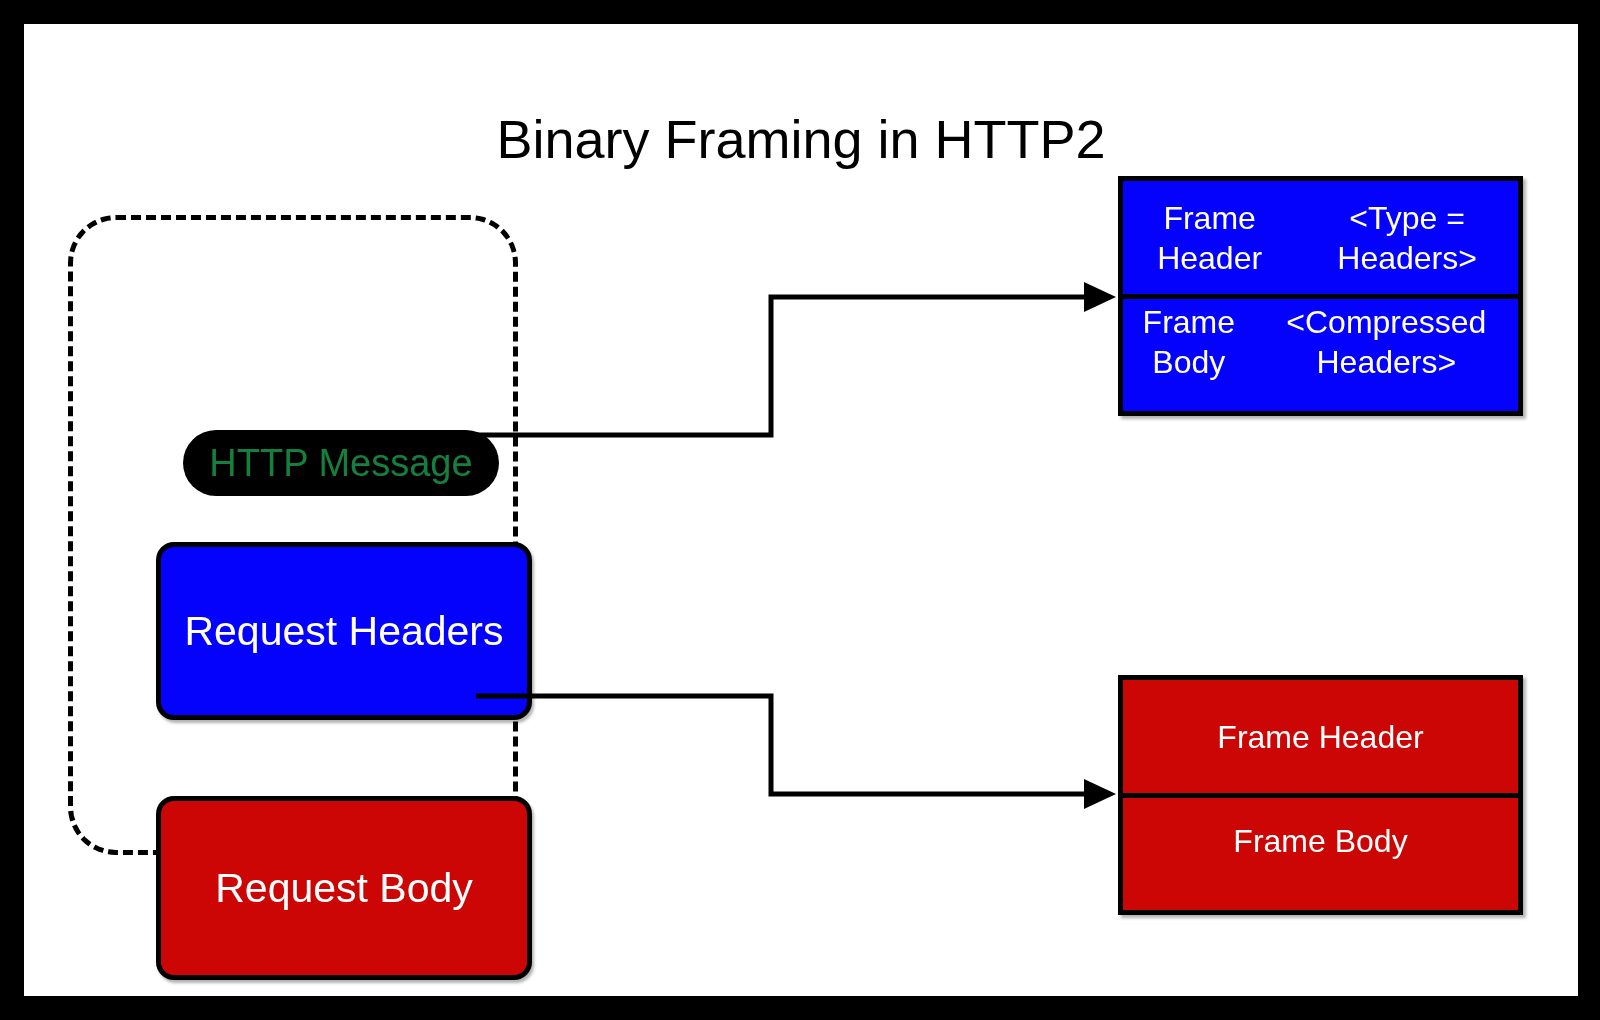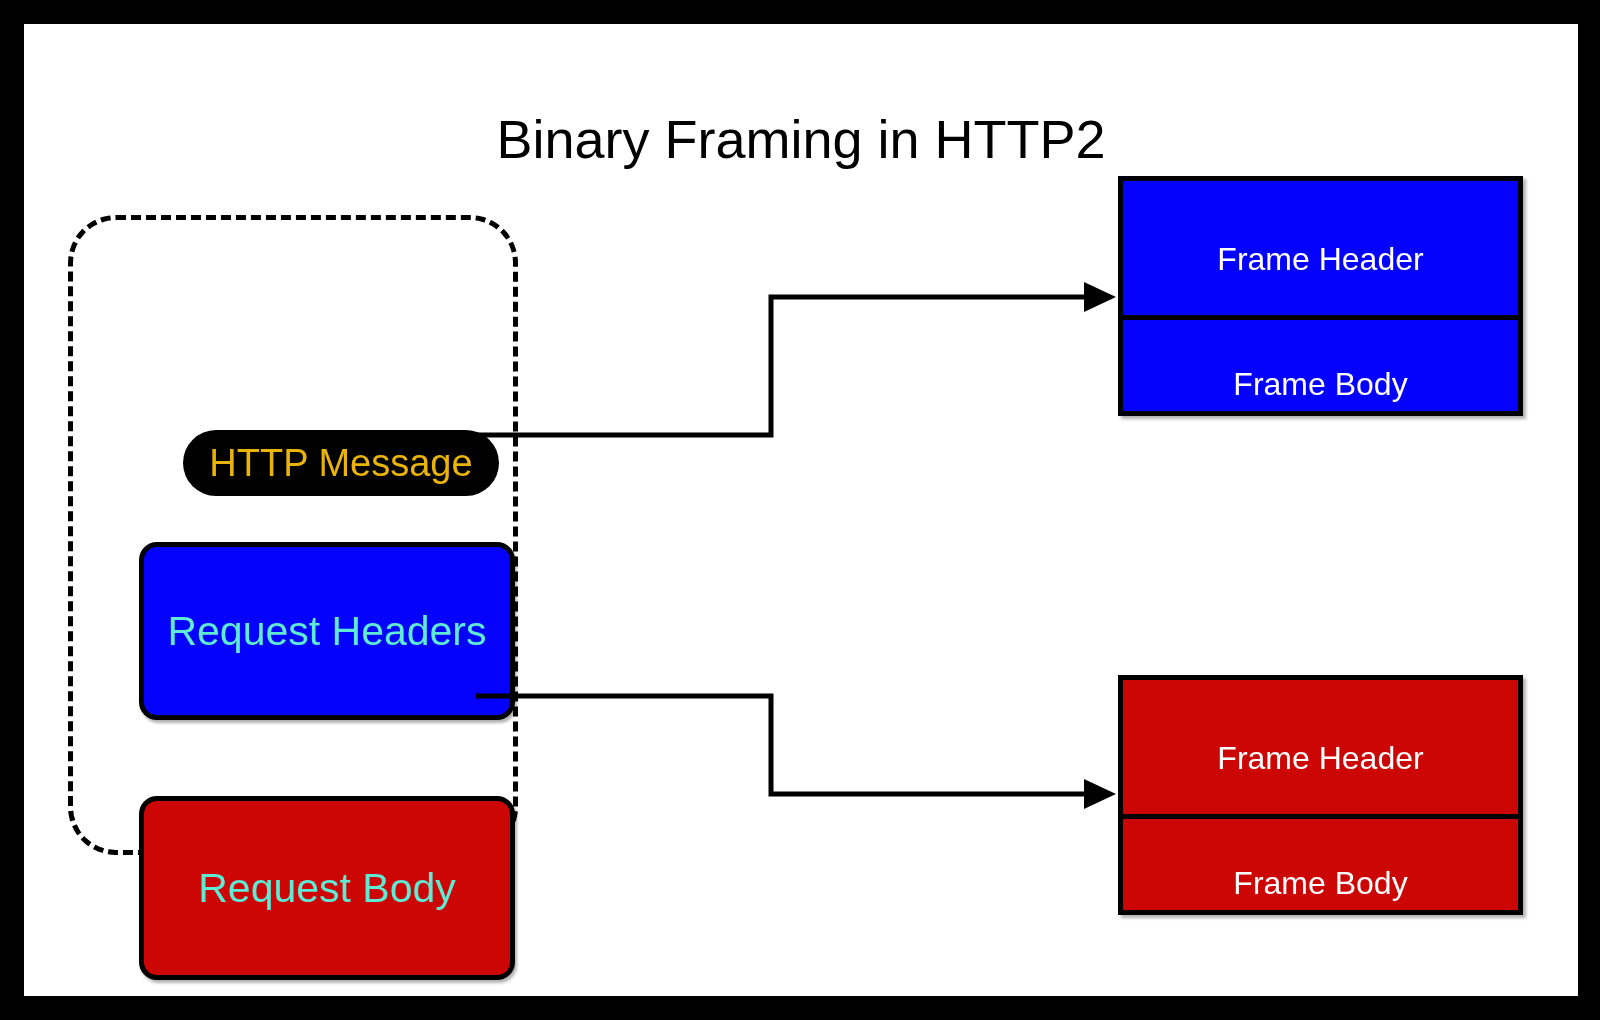--- a/index.html
+++ b/index.html
@@ -36,33 +36,33 @@
     background: transparent;
   }
   .pill {
     position: absolute;
     left: 110px; top: 210px;
     width: 316px; height: 66px;
     border-radius: 33px;
     display: flex;
     align-items: center;
     justify-content: center;
-    color: #eab308;
+    color: #15803d;
     font-size: 38px;
   }
   .req-box {
     position: absolute;
-    left: 66px;
+    left: 83px;
     width: 376px;
     border: 5px solid #000;
     border-radius: 18px;
     display: flex;
     align-items: center;
     justify-content: center;
-    color: #5eead4;
+    color: #ffffff;
     font-size: 41px;
     box-shadow: 2px 3px 3px rgba(0,0,0,0.3);
   }
   .req-headers { top: 322px; height: 178px; }
   .req-body    { top: 576px; height: 184px; }
   .frame-box {
     position: absolute;
     left: 1094px;
     width: 405px;
     height: 240px;
@@ -74,21 +74,20 @@
   .frame-section {
     width: 100%;
     height: 115px;
     display: flex;
     align-items: center;
     justify-content: center;
     color: #fff;
     font-size: 32px;
     line-height: 40px;
     text-align: center;
-    margin-top: 21px;
   }
   .frame-section.top { border-bottom: 5px solid #000; height: 118px; }
   .frame-section.bottom { height: 85px; }
   .arrows {
     position: absolute;
     left: 0; top: 0;
     width: 1554px; height: 972px;
     pointer-events: none;
   }
   .arrows polyline {
@@ -108,23 +107,25 @@
 
   <div class="http-group">
     <div class="pill" style="background: rgb(0, 0, 0);">HTTP Message</div>
     <div class="req-box req-headers" style="background: rgb(4, 2, 252);">Request Headers</div>
     <div class="req-box req-body" style="background: rgb(204, 6, 5);">Request Body</div>
   </div>
 
   <div class="frame-box frame-headers" style="background: rgb(4, 2, 252);">
     <div class="frame-section top">
       <div>Frame Header</div>
+      <div>&lt;Type = Headers&gt;</div>
     </div>
     <div class="frame-section bottom">
       <div>Frame Body</div>
+      <div>&lt;Compressed Headers&gt;</div>
     </div>
   </div>
 
   <div class="frame-box frame-data" style="background: rgb(204, 6, 5);">
     <div class="frame-section top">
       <div>Frame Header</div>
     </div>
     <div class="frame-section bottom">
       <div>Frame Body</div>
     </div>

